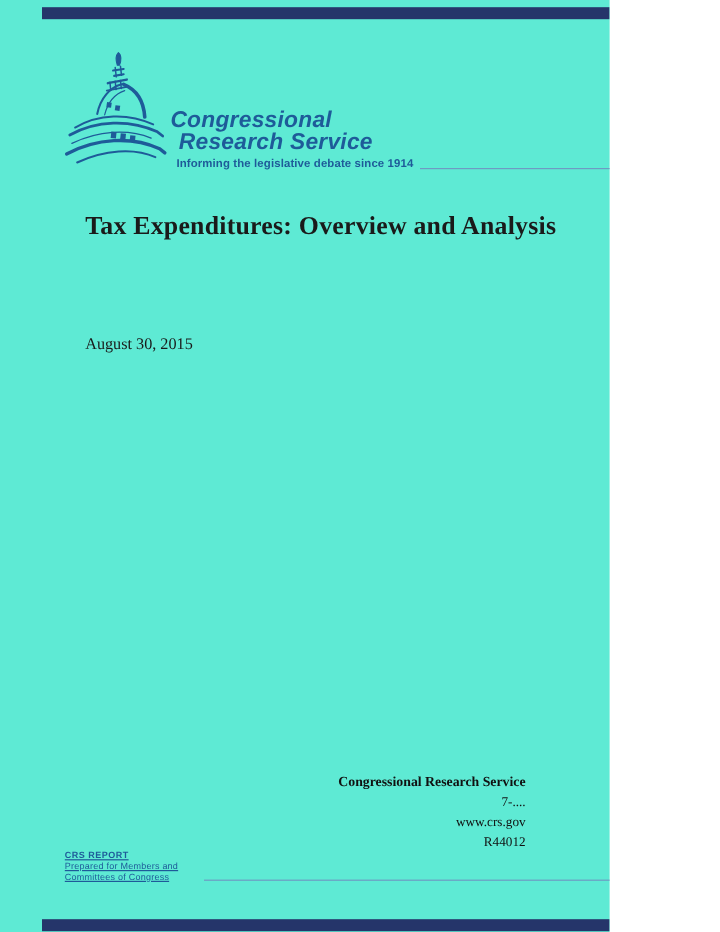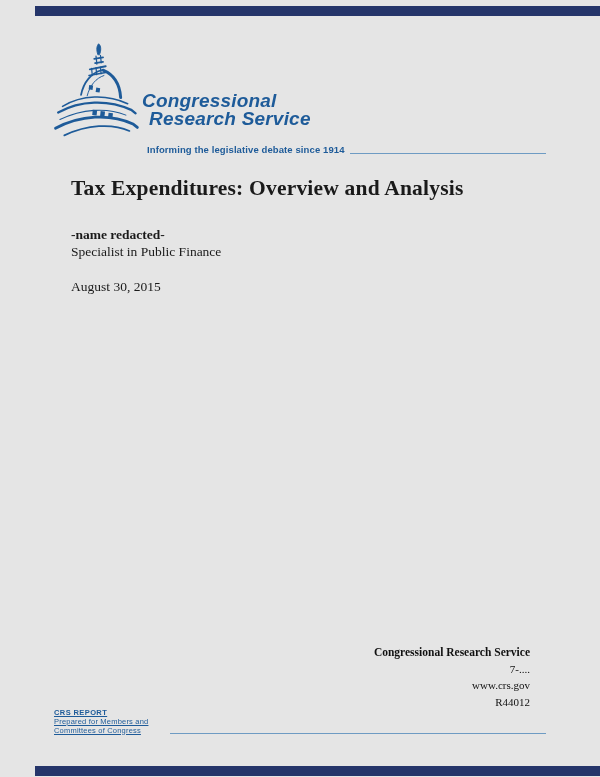--- a/index.html
+++ b/index.html
@@ -5,23 +5,23 @@
   :root {
     --brand-blue: #1E5B99;
     --bar-navy: #25356A;
     --rule-blue: #6E9BC3;
     --title-color: #1A1A1A;
   }
   * { margin: 0; padding: 0; box-sizing: border-box; }
   html, body { background: #fff; }
   .page {
     position: relative;
-    width: 600px;
+    width: 508px;
     height: 777px;
-    background: #e5e5e5;
+    background: #5eead4;
     overflow: hidden;
     font-family: "Liberation Serif", serif;
   }
   .accent-bar {
     position: absolute;
     left: 35px;
     right: 0;
     height: 10px;
     background: var(--bar-navy);
   }
@@ -50,21 +50,21 @@
     font-style: italic;
     line-height: 18px;
     letter-spacing: 0.2px;
     white-space: nowrap;
   }
   .logo-line2 { margin-left: 7px; }
   .tagline-row {
     display: flex;
     align-items: baseline;
     margin-left: 5px;
-    margin-top: 16px;
+    margin-top: 3px;
     width: 399px; 
   }
   .tagline {
     font-size: 9.5px;
     font-weight: 600;
     letter-spacing: 0.1px;
     white-space: nowrap;
   }
   .tagline-rule, .footer-rule {
     flex: 1;
@@ -181,24 +181,20 @@
     <div class="logo-line1">Congressional</div>
     <div class="logo-line2">Research Service</div>
     <div class="tagline-row">
       <span class="tagline">Informing the legislative debate since 1914</span>
       <span class="tagline-rule"></span>
     </div>
   </div>
 
   <h1 class="title">Tax Expenditures: Overview and Analysis</h1>
 
-  <div class="author">
-    <div class="author-name">-name redacted-</div>
-    <div class="author-role">Specialist in Public Finance</div>
-  </div>
 
   <div class="date">August 30, 2015</div>
 
   <div class="footer-right">
     <div class="fr-org">Congressional Research Service</div>
     <div class="fr-phone">7-....</div>
     <div class="fr-web">www.crs.gov</div>
     <div class="fr-num">R44012</div>
   </div>
 

